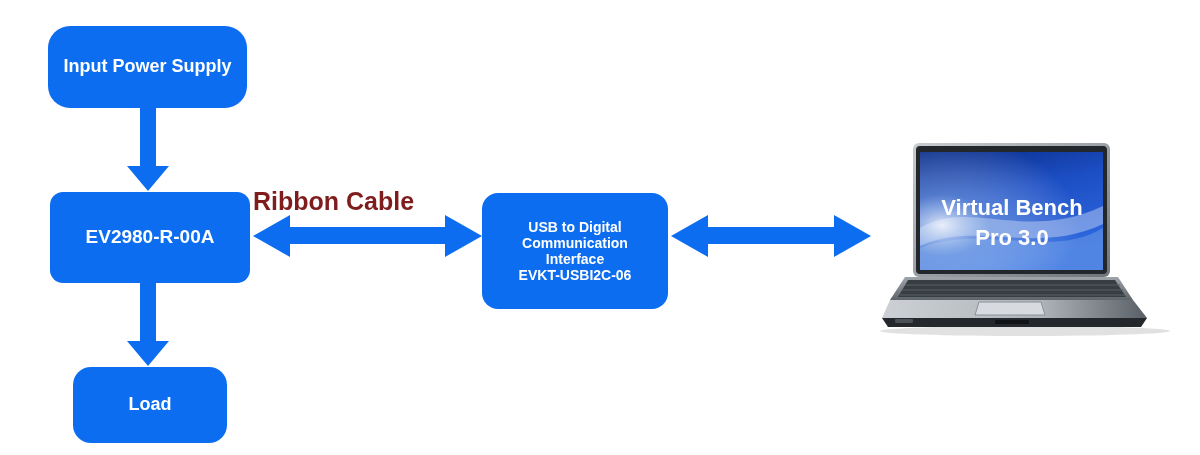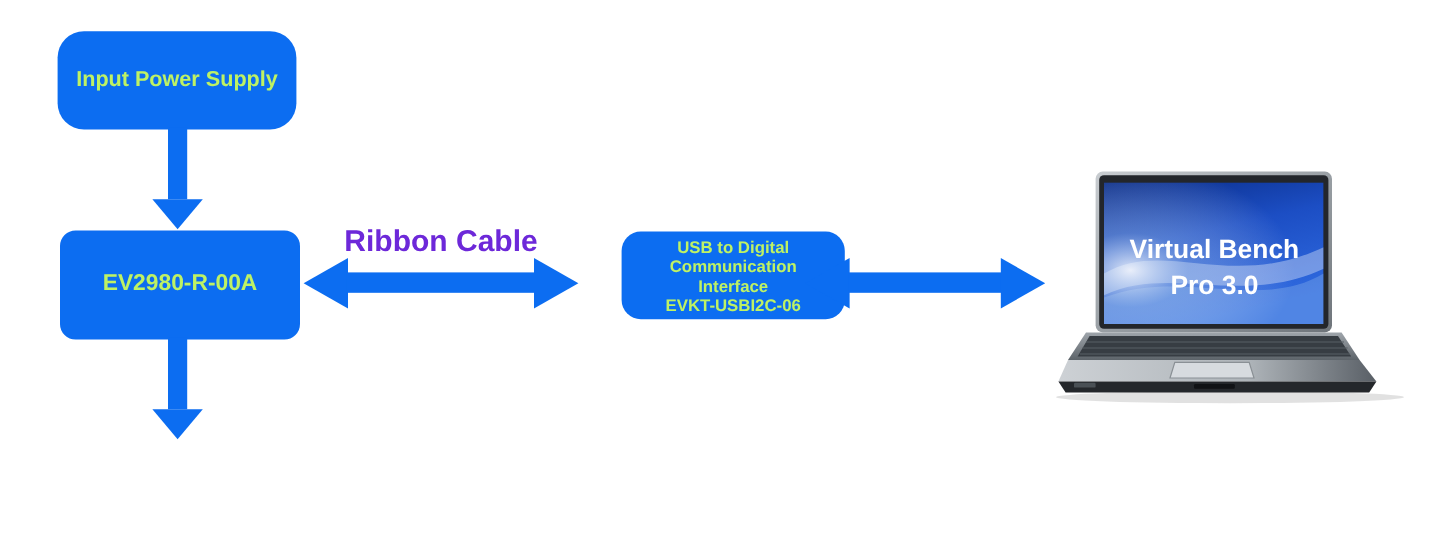--- a/index.html
+++ b/index.html
@@ -5,68 +5,71 @@
   :root { --blue: #0c6df1; }
   html,body { margin:0; padding:0; }
   body {
     width:1200px; height:455px; background:#ffffff; overflow:hidden;
     font-family:"Liberation Sans", sans-serif; position:relative;
   }
   .stage { position:absolute; left:0; top:0; width:1200px; height:455px; }
 
   
   .node {
-    position:absolute; background:var(--blue); color:#bef264;
+    position:absolute; background:var(--blue); color:#ffffff;
     font-weight:bold; display:flex; flex-direction:column;
     align-items:center; justify-content:center; text-align:center;
     border-radius:22px; line-height:1.2;
   }
   .node-input  { left:48px;  top:26px;  width:199px; height:82px; font-size:18px; }
   .node-ev     { left:50px;  top:192px; width:200px; height:91px; font-size:19px;border-radius:13px; }
   .node-load   { left:73px;  top:367px; width:154px; height:76px; font-size:18px; border-radius:18px; }
-  .node-usbif  { left:482px; top:193px; width:186px; height:73px; font-size:14px;
-                 border-radius:16px; line-height:16px;margin-left:36px; }
+  .node-usbif  { left:482px; top:193px; width:186px; height:116px; font-size:14px;
+                 border-radius:16px; line-height:16px; }
   .node-usbif span { display:block; }
 
   
   .shaft-v { position:absolute; width:16px; background:var(--blue); }
   .shaft-h { position:absolute; height:17px; background:var(--blue); }
   .head-down  { position:absolute; width:0; height:0;
                 border-left:21px solid transparent; border-right:21px solid transparent;
                 border-top:25px solid var(--blue); }
   .head-left  { position:absolute; width:0; height:0;
                 border-top:21px solid transparent; border-bottom:21px solid transparent;
                 border-right:37px solid var(--blue); }
   .head-right { position:absolute; width:0; height:0;
                 border-top:21px solid transparent; border-bottom:21px solid transparent;
                 border-left:37px solid var(--blue); }
 
   
   .cable-label {
-    position:absolute; top:188px; font-size:25px; font-weight:bold; color:#6d28d9;
-    text-align:center; line-height:27px; white-space:nowrap;
+    position:absolute; top:188px; font-size:25px; font-weight:bold; color:#7f1d1d;
+    line-height:27px; white-space:nowrap;
   }
   .label-ribbon { left:253px; width:229px; }
   .label-usb    { left:671px; width:200px; }
 
   .laptop { position:absolute; left:875px; top:128px; width:300px; height:212px; }
 </style>
 </head>
 <body>
 
 <div class="stage">
 
   <div class="node node-input">
     <span>Input Power Supply</span>
   </div>
 
   <div class="node node-ev">
     <span>EV2980-R-00A</span>
   </div>
 
+  <div class="node node-load">
+    <span>Load</span>
+  </div>
 
   <div class="node node-usbif">
     <span>USB to Digital</span>
     <span>Communication</span>
     <span>Interface</span>
     <span>EVKT-USBI2C-06</span>
   </div>
 
   <div>
     <div class="shaft-v" style="left:140px; top:106px; height:60px;"></div>

